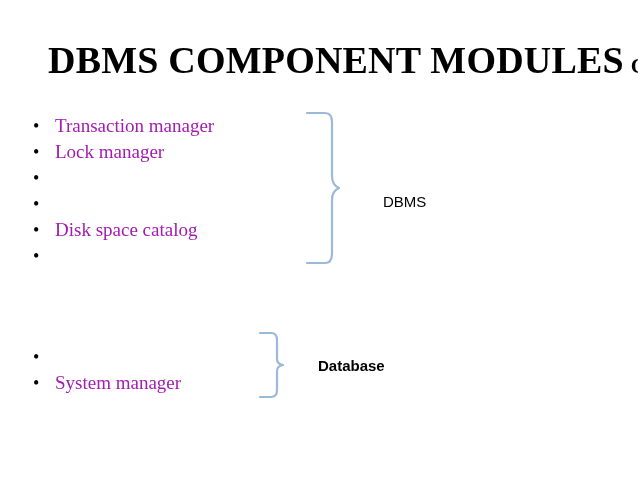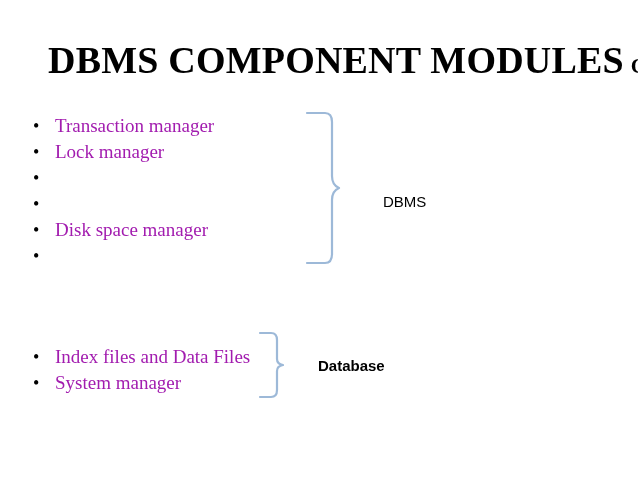--- a/index.html
+++ b/index.html
@@ -127,39 +127,38 @@
       <span class="bullet-text">Lock manager</span>
     </div>
     <div class="bullet-row">
       <span class="bullet-dot">•</span>
     </div>
     <div class="bullet-row">
       <span class="bullet-dot">•</span>
     </div>
     <div class="bullet-row">
       <span class="bullet-dot">•</span>
-      <span class="bullet-text">Disk space manager</span>
+      <span class="bullet-text">Disk space catalog</span>
     </div>
     <div class="bullet-row">
       <span class="bullet-dot">•</span>
     </div>
   </div>
 
   <div class="brace" id="brace-dbms">
     <svg viewBox="0 0 36 156" preserveAspectRatio="none" aria-hidden="true">
       <path d="M 2 3 L 20 3 Q 27 3 27 12 L 27 66 Q 27 75 34 78 Q 27 81 27 90 L 27 144 Q 27 153 20 153 L 2 153" fill="none" stroke="#9DB9D8" stroke-width="2.2" stroke-linecap="round" stroke-linejoin="round"></path>
     </svg>
   </div>
 
   <div class="brace-label" id="label-dbms">DBMS</div>
 
   <div class="bullet-group" id="group-database">
     <div class="bullet-row">
       <span class="bullet-dot">•</span>
-      <span class="bullet-text">Index files and Data Files</span>
     </div>
     <div class="bullet-row">
       <span class="bullet-dot">•</span>
       <span class="bullet-text">System manager</span>
     </div>
   </div>
 
   <div class="brace" id="brace-database">
     <svg viewBox="0 0 26 70" preserveAspectRatio="none" aria-hidden="true">
       <path d="M 2 3 L 13 3 Q 19 3 19 10 L 19 29 Q 19 34 25 35 Q 19 36 19 41 L 19 60 Q 19 67 13 67 L 2 67" fill="none" stroke="#9DB9D8" stroke-width="2.2" stroke-linecap="round" stroke-linejoin="round"></path>

